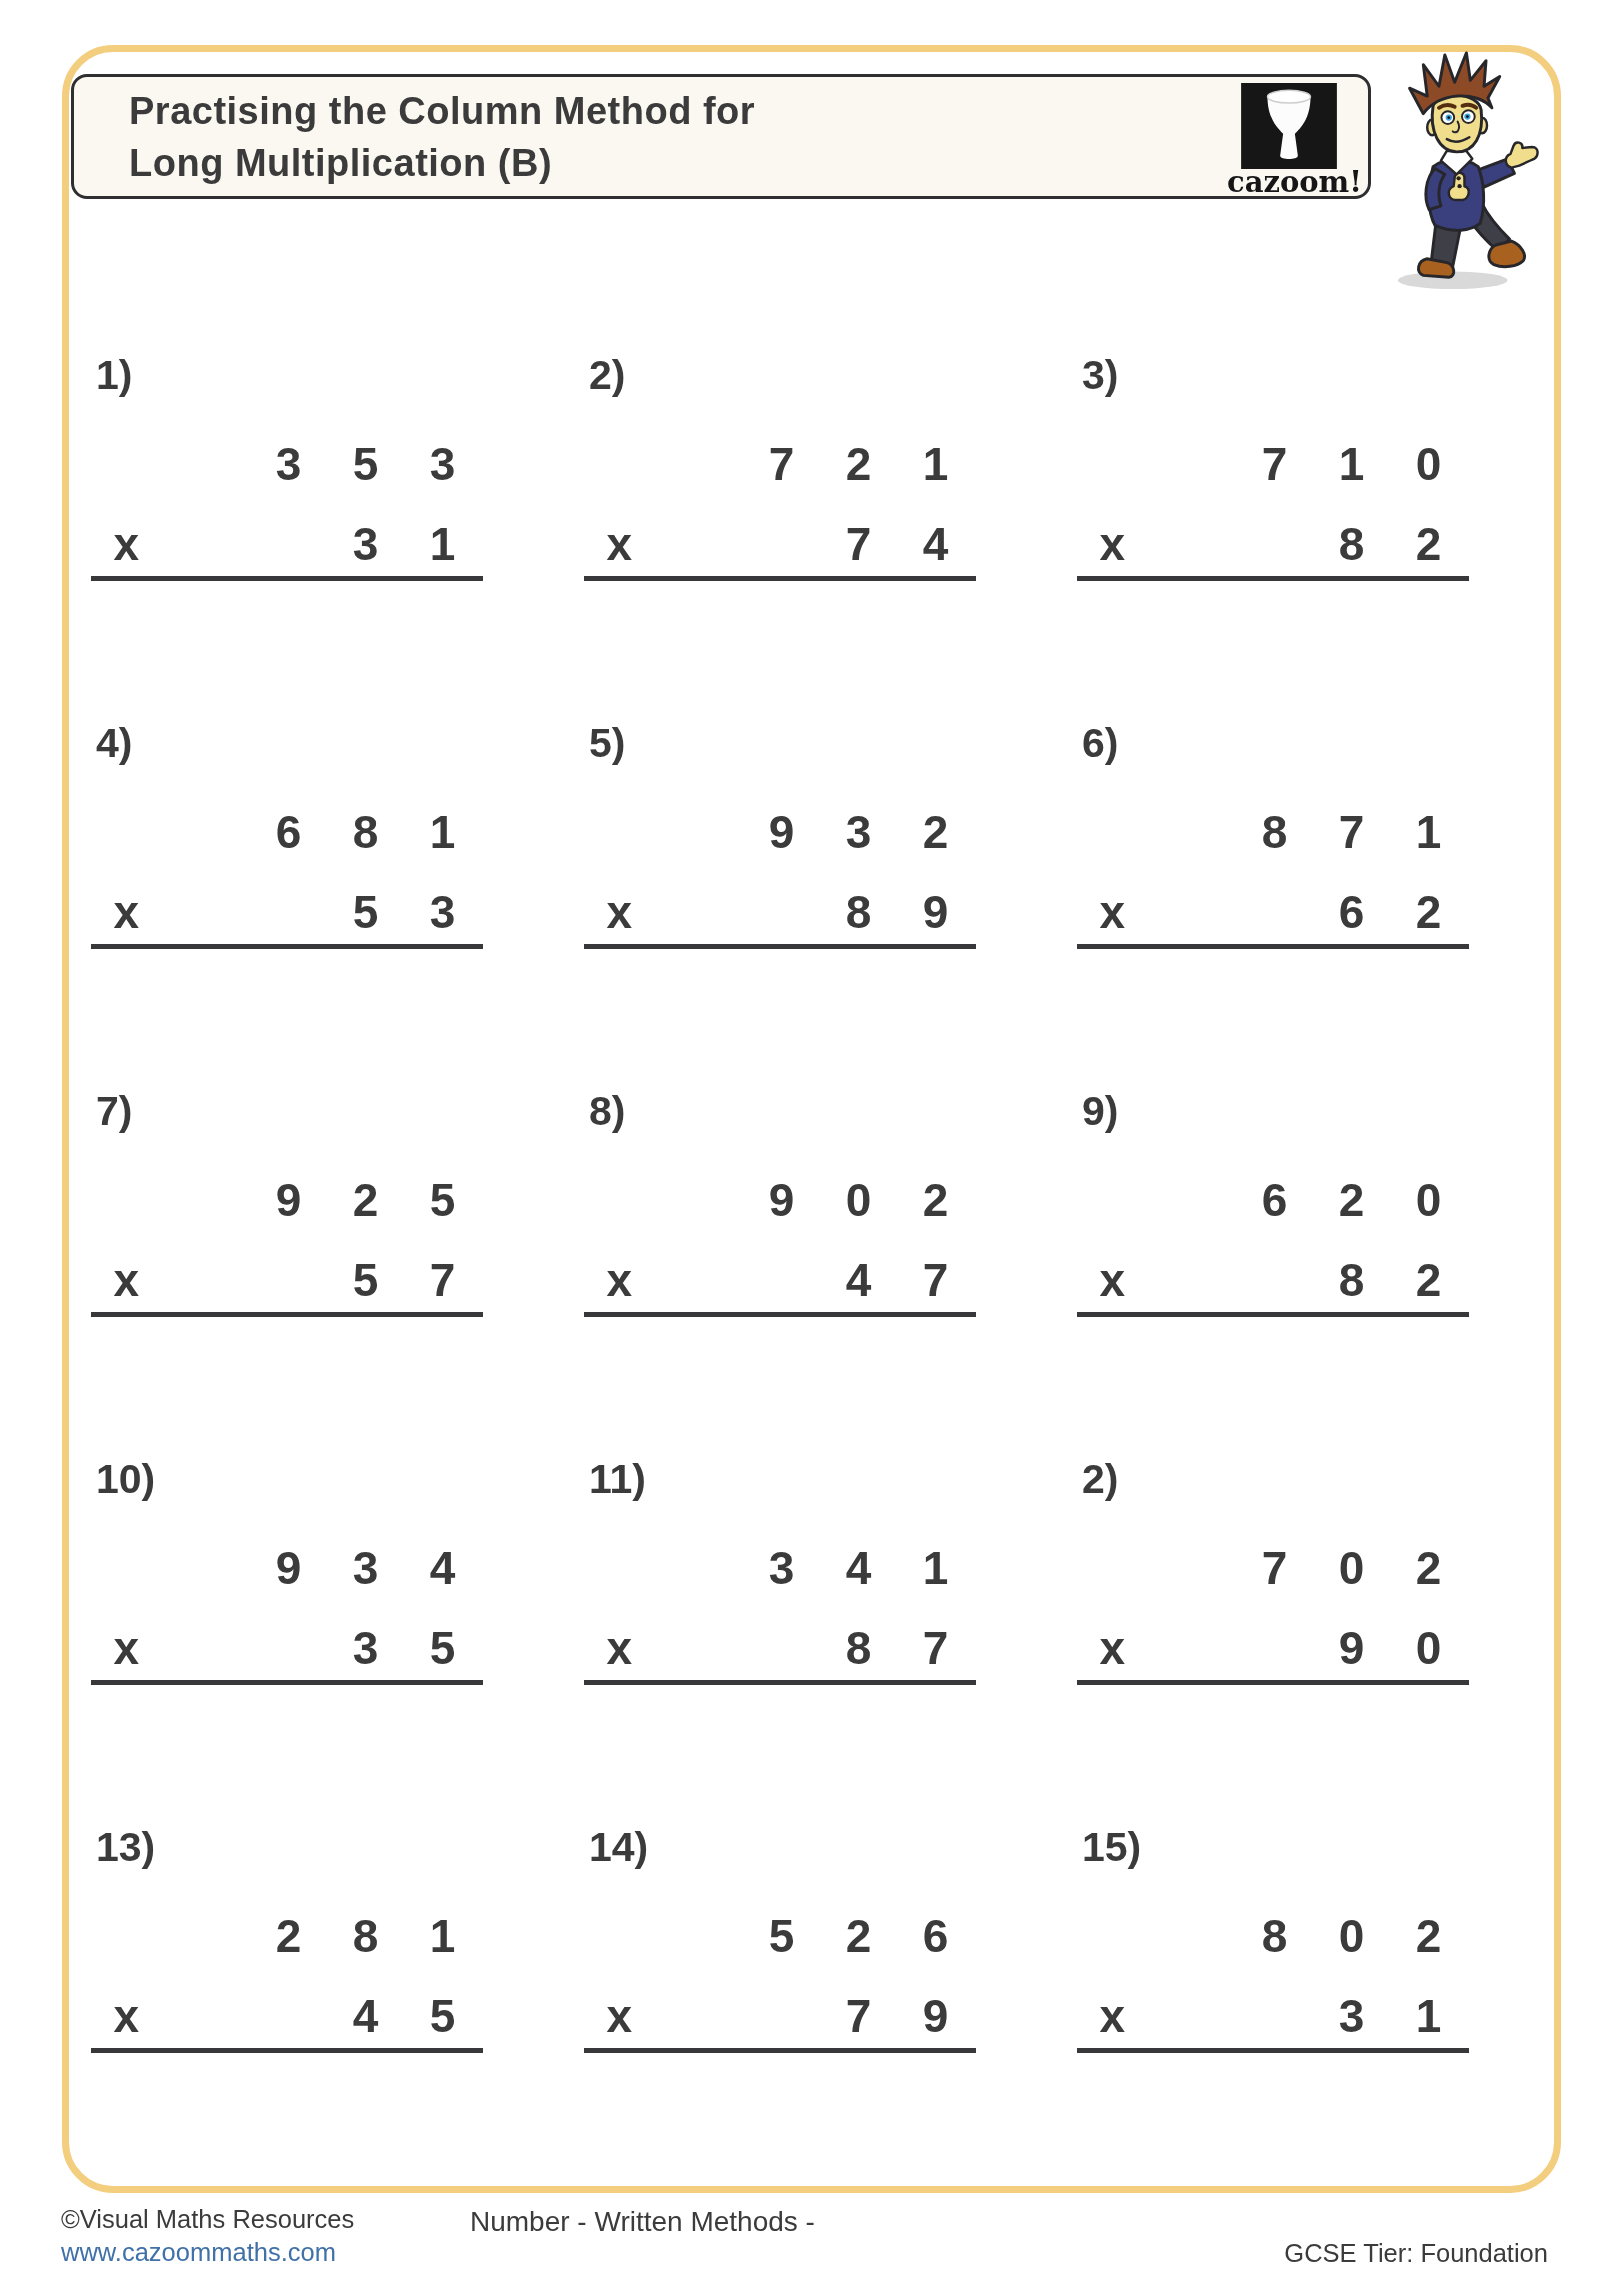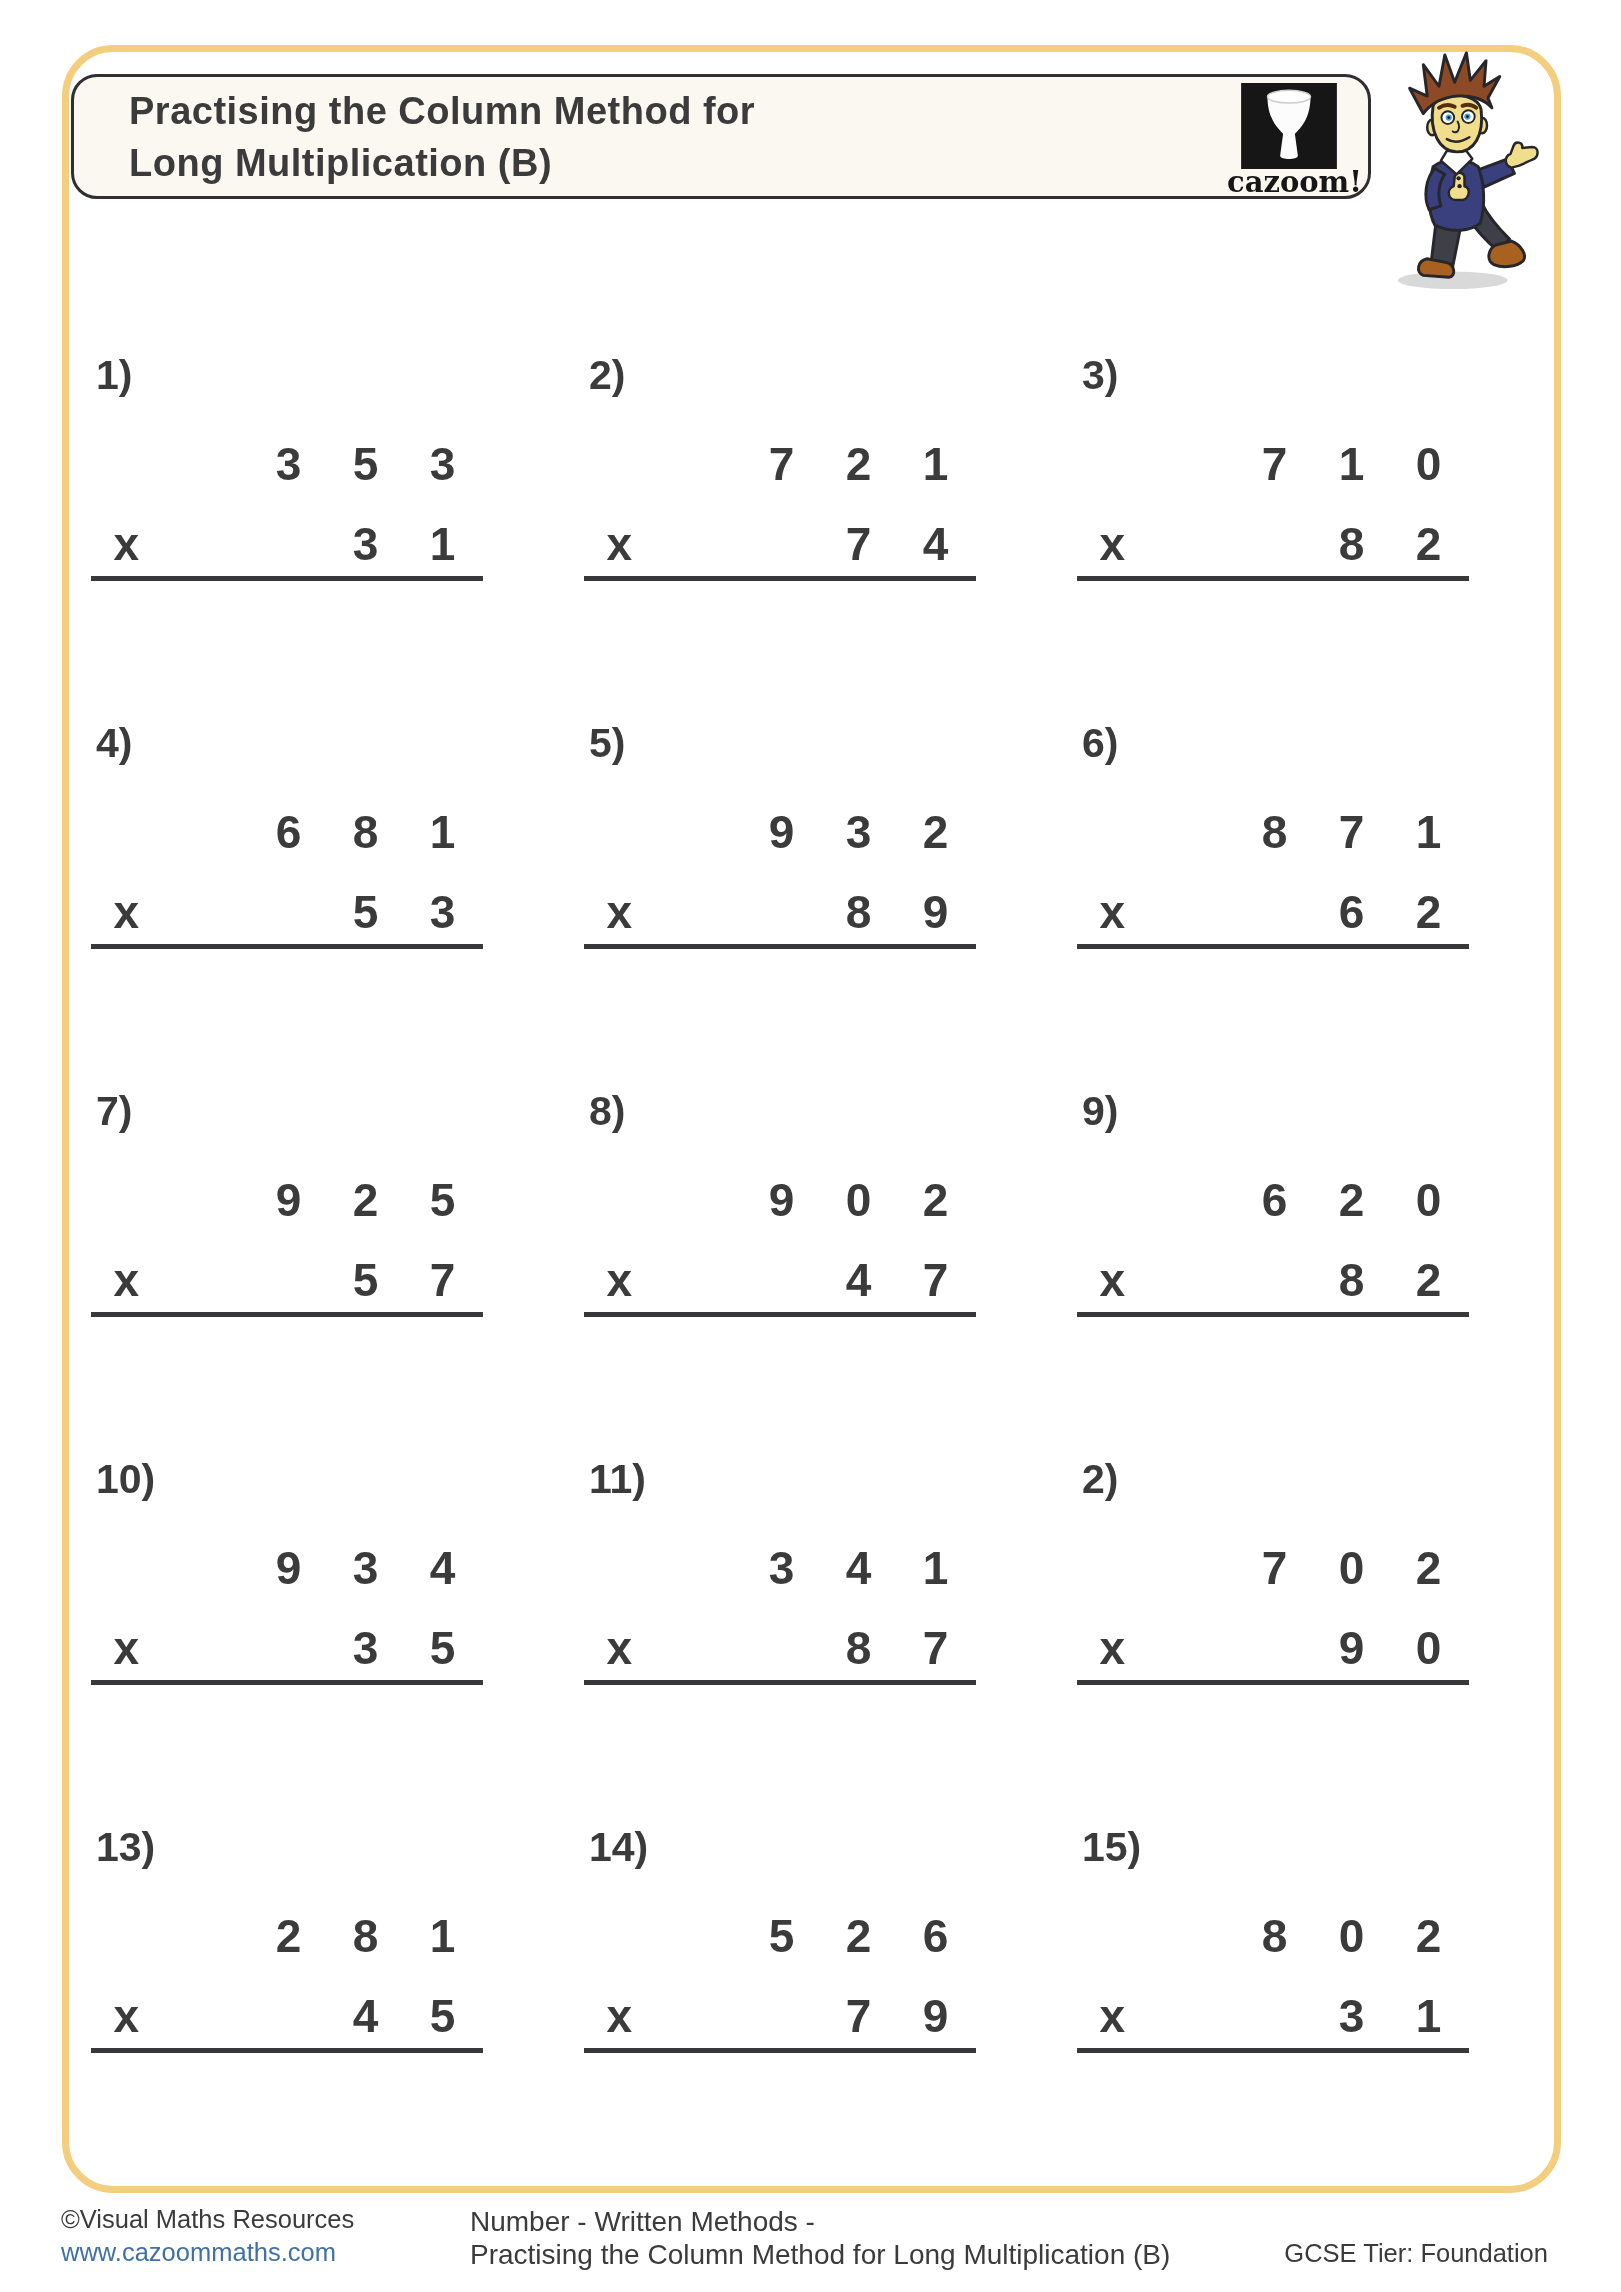--- a/index.html
+++ b/index.html
@@ -8,21 +8,21 @@
   }
   *{margin:0;padding:0;box-sizing:border-box;}
   html,body{background:#fff;}
   body{font-family:"Liberation Sans",sans-serif;color:var(--ink);}
   .page{position:relative;width:1621px;height:2293px;background:#fff;overflow:hidden;}
 
   .frame{position:absolute;left:62px;top:45px;width:1499px;height:2148px;
     border:7.8px solid var(--yellow);border-radius:51px;}
 
   .title-box{position:absolute;left:71px;top:74px;width:1300px;height:125px;
-    background:var(--cream);border:3.9px solid var(--edge);border-radius:26px;}
+    background:var(--cream);border:3.9px solid var(--edge);border-radius:16px;}
   .title-text{padding:7.8px 0 0 55px;font-size:38px;font-weight:bold;
     line-height:52px;color:var(--ink);letter-spacing:0.5px;}
 
   .logo{position:absolute;left:1153px;top:5.9px;width:123px;text-align:right;}
   .logo svg{display:block;margin:0 auto;}
   .logo-word{font-family:"DejaVu Serif",serif;font-weight:bold;font-size:29px;
     color:#161616;letter-spacing:0;line-height:29px;margin-top:-1px;}
 
   .mascot{position:absolute;left:1372px;top:49px;}
 
@@ -338,18 +338,17 @@
         <div class="answer-line"></div>
       </div>
     </div>
 
   <div class="f-left">
     <div>©Visual Maths Resources</div>
     <a>www.cazoommaths.com</a>
   </div>
   <div class="f-center">
     <div>Number - Written Methods -</div>
-    <div>Practising the Column Method for Long Multiplication (B)</div>
   </div>
   <div class="f-right">GCSE Tier: Foundation</div>
 
 </div>
 
 
 </body></html>

